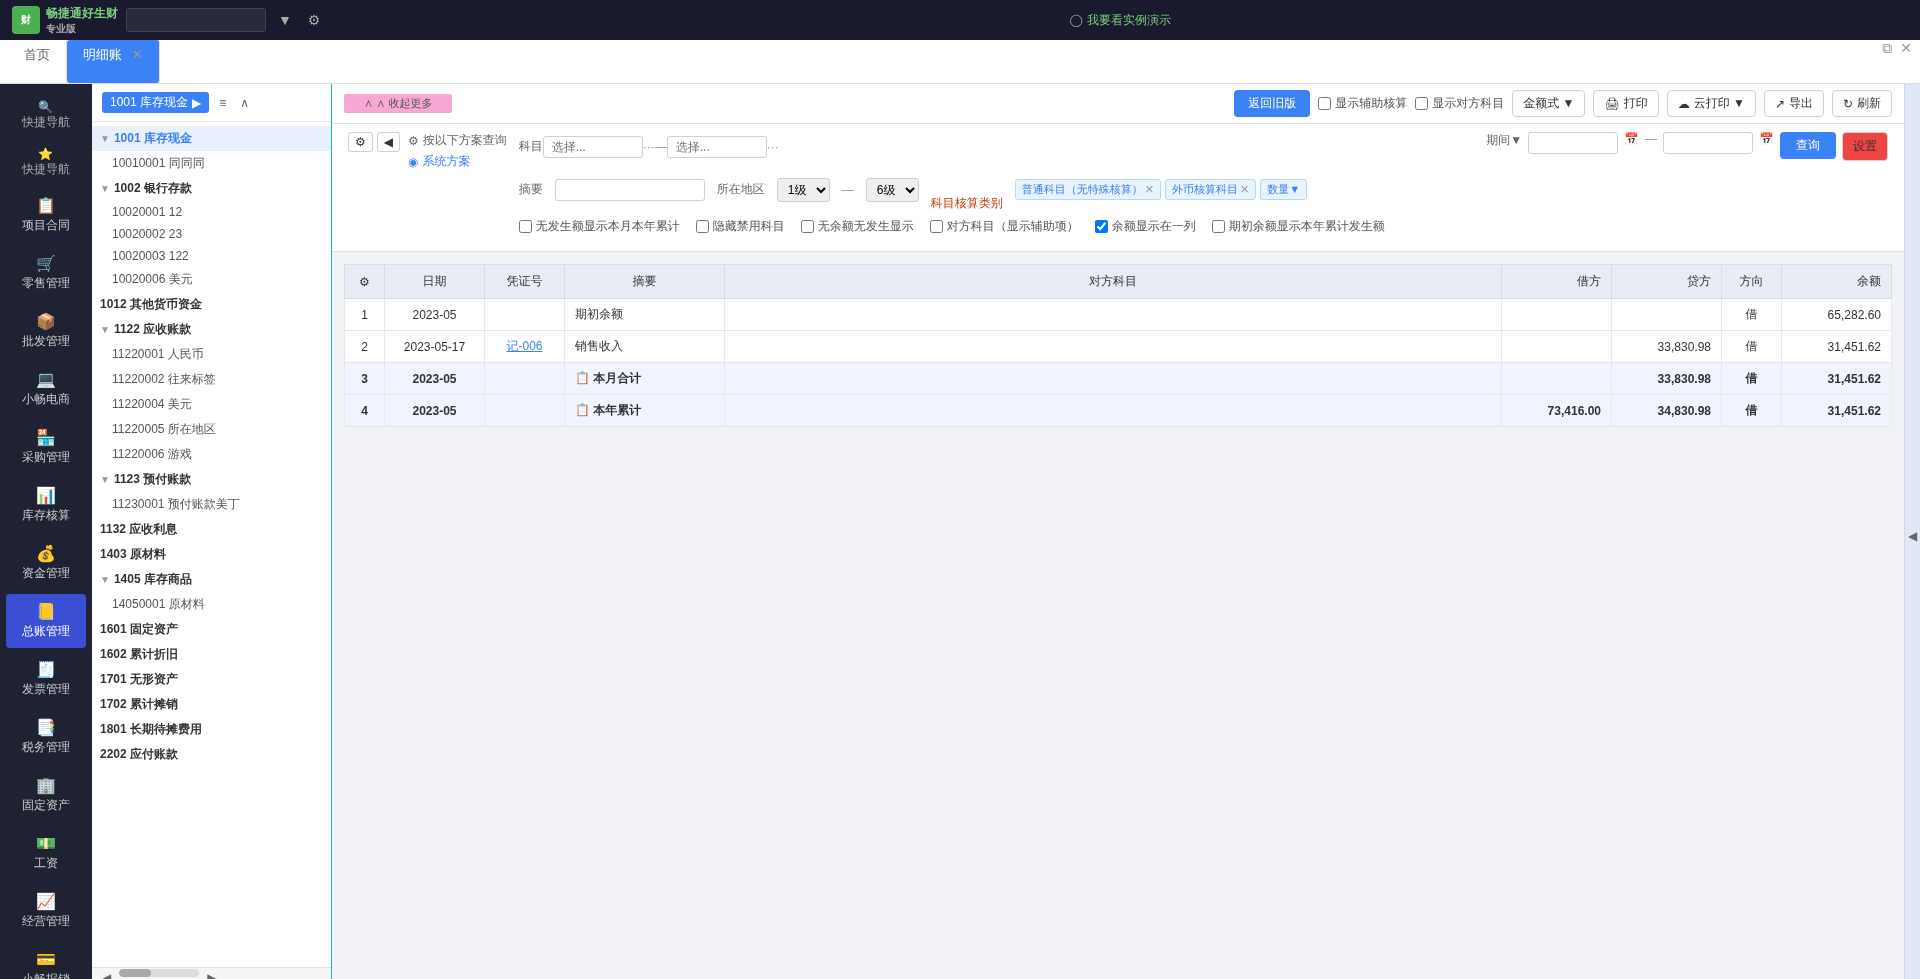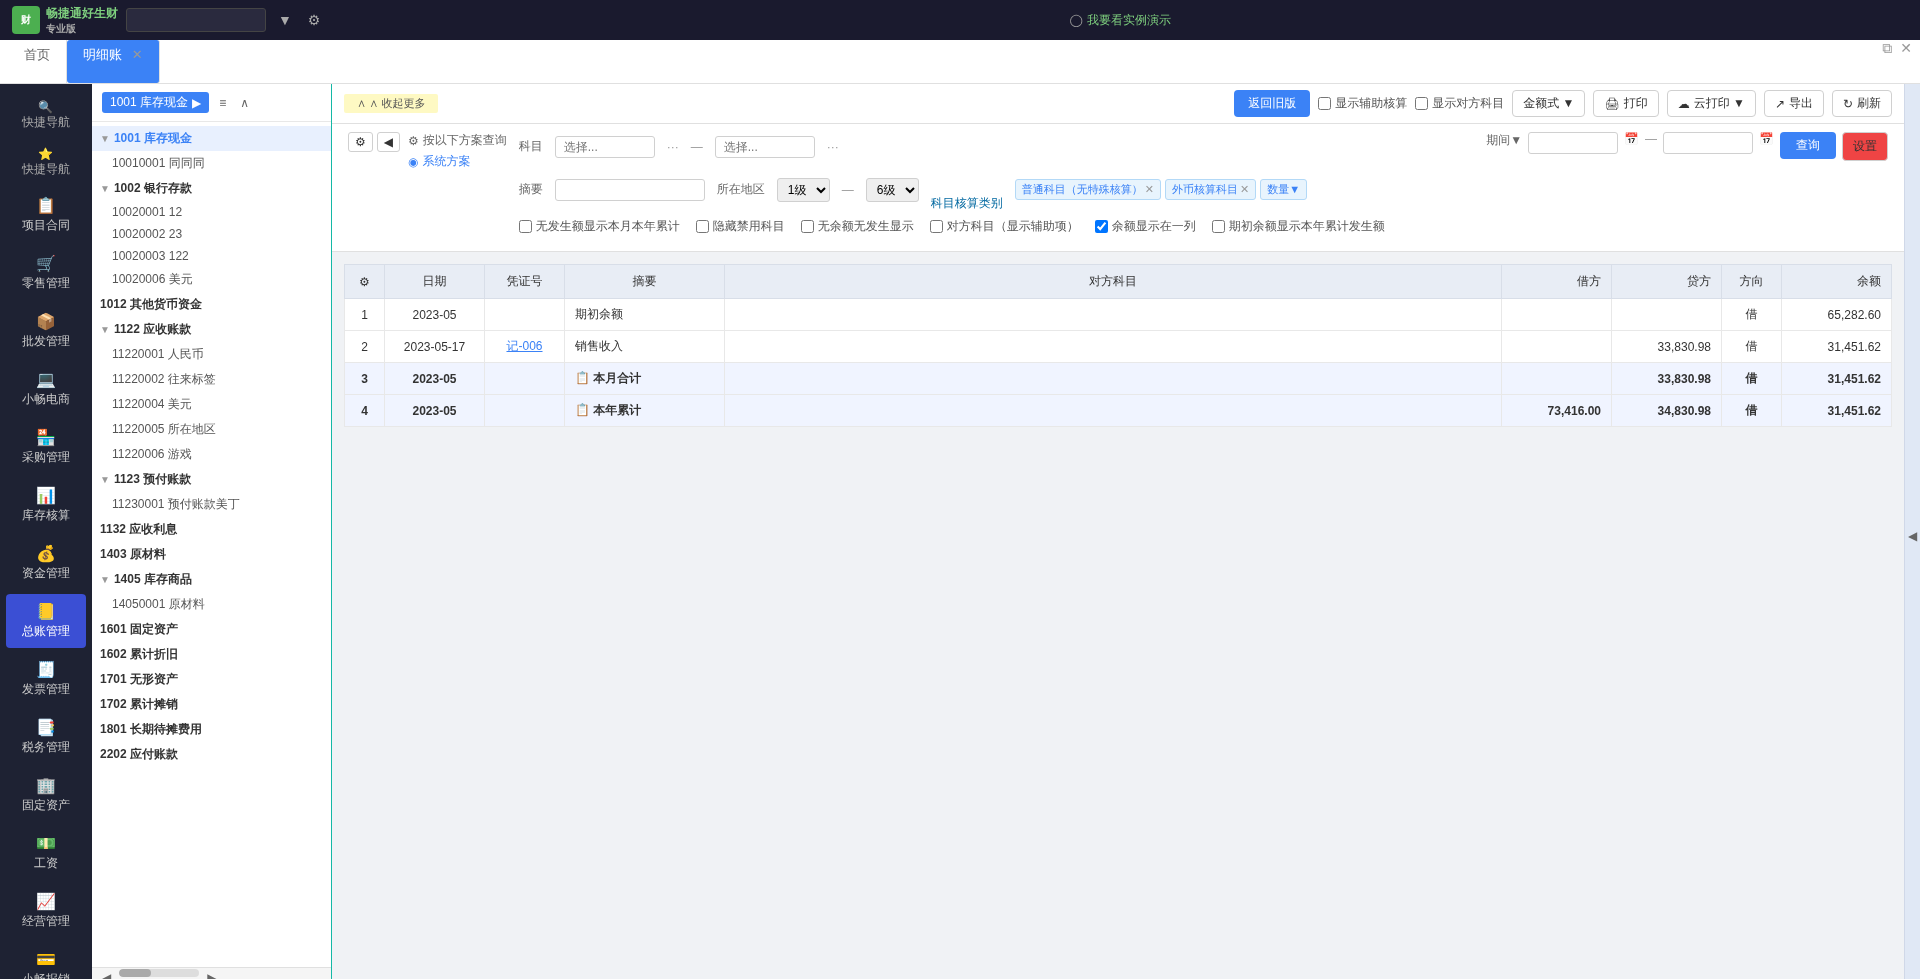--- a/index.html
+++ b/index.html
@@ -86,21 +86,21 @@
 
     
     .right-collapse { width: 16px; background: #e0e8f5; display: flex; align-items: center; justify-content: center; cursor: pointer; color: #666; font-size: 12px; border-left: 1px solid #d0d8e8; }
 
     
     ::-webkit-scrollbar { width: 6px; height: 6px; }
     ::-webkit-scrollbar-track { background: #f0f0f0; }
     ::-webkit-scrollbar-thumb { background: #ccc; border-radius: 3px; }
     .main-right { flex: 1; display: flex; flex-direction: column; overflow: hidden; }
 
-    .collapse-btn { background: #fef9c3; border: none; cursor: pointer; padding: 2px 13px; border-radius: 2px; font-size: 11px; color: #555; }
+    .collapse-btn { background: #f9a8d4; border: none; cursor: pointer; padding: 2px 20px; border-radius: 2px; font-size: 11px; color: #555; }
   </style>
 </head>
 <body>
 
 <div class="top-bar">
   <div class="logo-area">
     <div class="logo-icon">财</div>
     <div>
       <div style="color:#7ecf7e;font-size:12px;font-weight:bold;">畅捷通好生财</div>
       <div style="color:#aaa;font-size:10px;">专业版</div>
@@ -358,21 +358,21 @@
             </div>
             <div style="display:flex;align-items:center;gap:4px;font-size:12px;color:#3b82f6;cursor:pointer;">
               <span>◉</span>
               <span>系统方案</span>
             </div>
           </div>
         </div>
 
         <div style="flex:1;display:flex;flex-direction:column;gap:6px;">
 
-          <div style="display:flex;align-items:center;gap:12px;">
+          <div style="display:flex;align-items:center;">
             <span style="color:#666;font-size:12px;">科目</span>
             <input type="text" style="border: 1px solid rgb(208, 208, 208); border-radius: 3px; padding: 3px 8px; font-size: 12px; width: 100px;" placeholder="选择...">
             <span style="color:#999;">···</span>
             <span style="color:#999;">—</span>
             <input type="text" style="border: 1px solid rgb(208, 208, 208); border-radius: 3px; padding: 3px 8px; font-size: 12px; width: 100px;" placeholder="选择...">
             <span style="color:#999;">···</span>
             <div style="margin-left:auto;display:flex;align-items:flex-start;gap:6px;">
               <span style="color:#666;font-size:12px;">期间▼</span>
               <input type="text" class="period-input" style="">
               <span style="cursor:pointer;color:#999;">📅</span>
@@ -388,21 +388,21 @@
             <span style="color:#666;font-size:12px;">摘要</span>
             <input type="text" style="border: 1px solid rgb(208, 208, 208); border-radius: 3px; padding: 3px 8px; font-size: 12px; width: 150px;" placeholder="">
             <span style="color:#666;font-size:12px;">所在地区</span>
             <select style="border:1px solid #d0d0d0;border-radius:3px;padding:3px 6px;font-size:12px;">
               <option>1级</option><option>2级</option><option>3级</option>
             </select>
             <span style="color:#999;">—</span>
             <select style="border:1px solid #d0d0d0;border-radius:3px;padding:3px 6px;font-size:12px;">
               <option>6级</option><option>5级</option><option>4级</option>
             </select>
-            <span style="color:#0369a1;font-size:12px;margin-top:28px;">科目核算类别</span>
+            <span style="color:#c2410c;font-size:12px;margin-top:28px;">科目核算类别</span>
             <div style="display:flex;align-items:center;gap:4px;">
               <div class="filter-tag">
                 <span>普通科目（无特殊核算）</span>
                 <span class="close">✕</span>
               </div>
               <div class="filter-tag">
                 <span>外币核算科目</span>
                 <span class="close">✕</span>
               </div>
               <div class="filter-tag">

